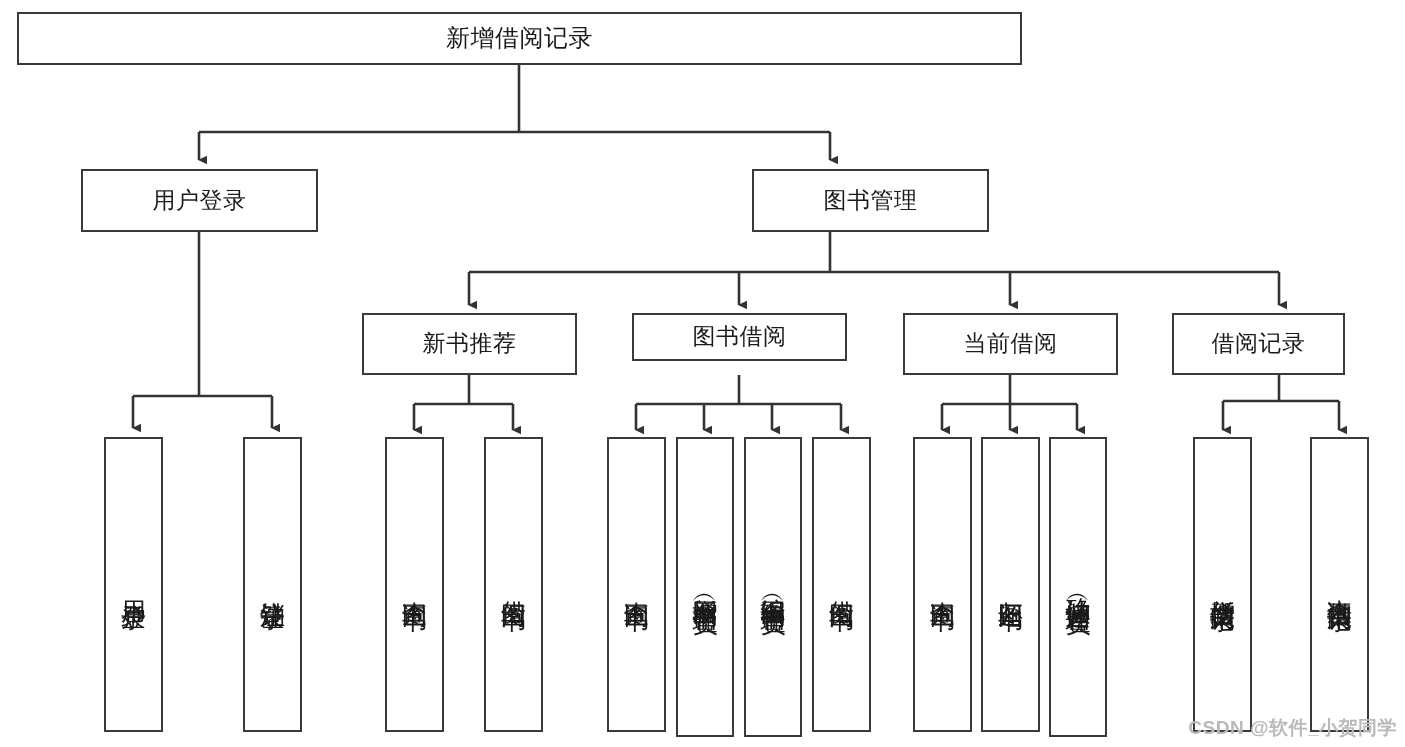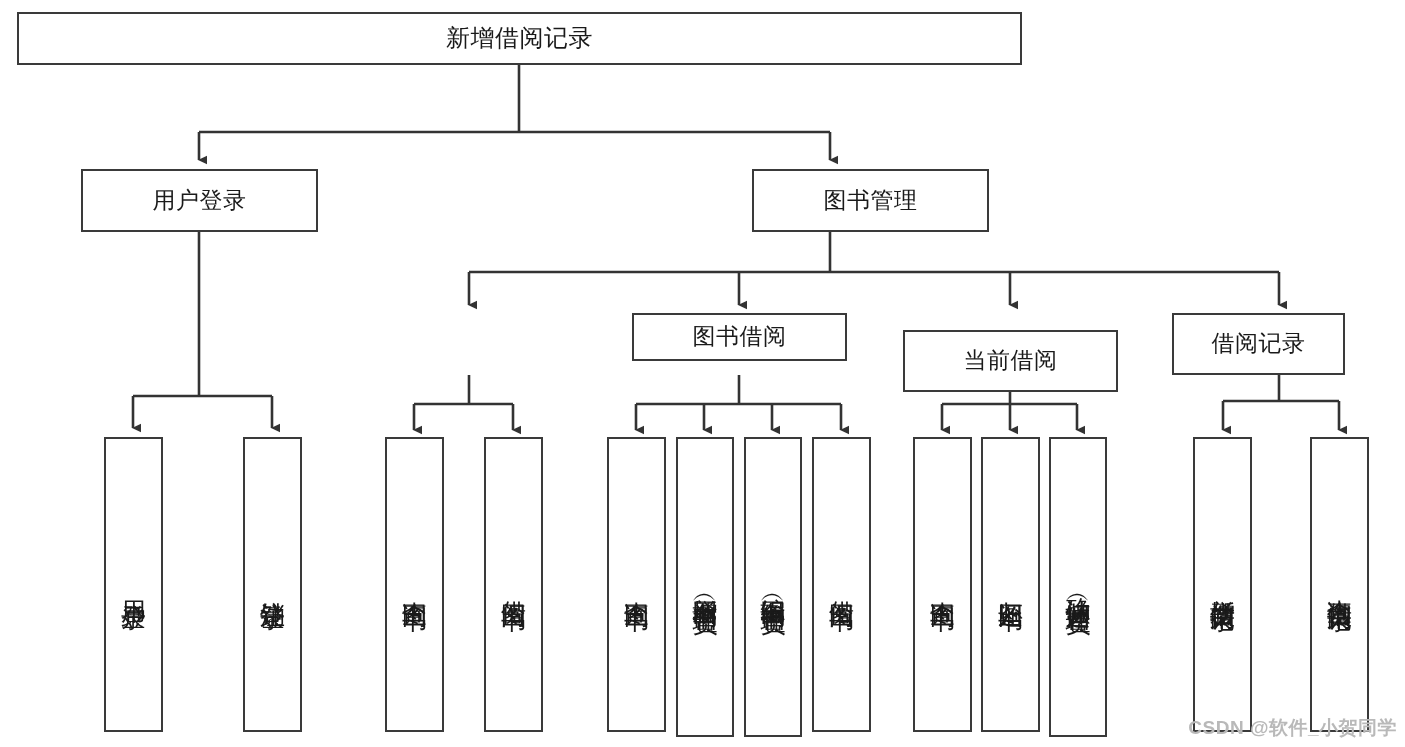--- a/index.html
+++ b/index.html
@@ -128,24 +128,27 @@
     <span class="label">新增借阅记录</span>
   </div>
 
   <div class="node horiz" style="left:81px; top:169px; width:237px; height:63px;">
     <span class="label">用户登录</span>
   </div>
   <div class="node horiz" style="left:752px; top:169px; width:237px; height:63px;">
     <span class="label">图书管理</span>
   </div>
 
+  <div class="node horiz" style="left:362px; top:313px; width:215px; height:62px;">
+    <span class="label">新书推荐</span>
+  </div>
   <div class="node horiz" style="left:632px; top:313px; width:215px; height:48px;">
     <span class="label">图书借阅</span>
   </div>
-  <div class="node horiz" style="left:903px; top:330px; width:215px; height:62px;">
+  <div class="node horiz" style="left:903px; top:313px; width:215px; height:62px;">
     <span class="label">当前借阅</span>
   </div>
   <div class="node horiz" style="left:1172px; top:313px; width:173px; height:62px;">
     <span class="label">借阅记录</span>
   </div>
 
   <div class="node vert" style="left:104px; top:437px; width:59px; height:295px;">
     <span class="label">用户登录</span>
   </div>
   <div class="node vert" style="left:243px; top:437px; width:59px; height:295px;">

